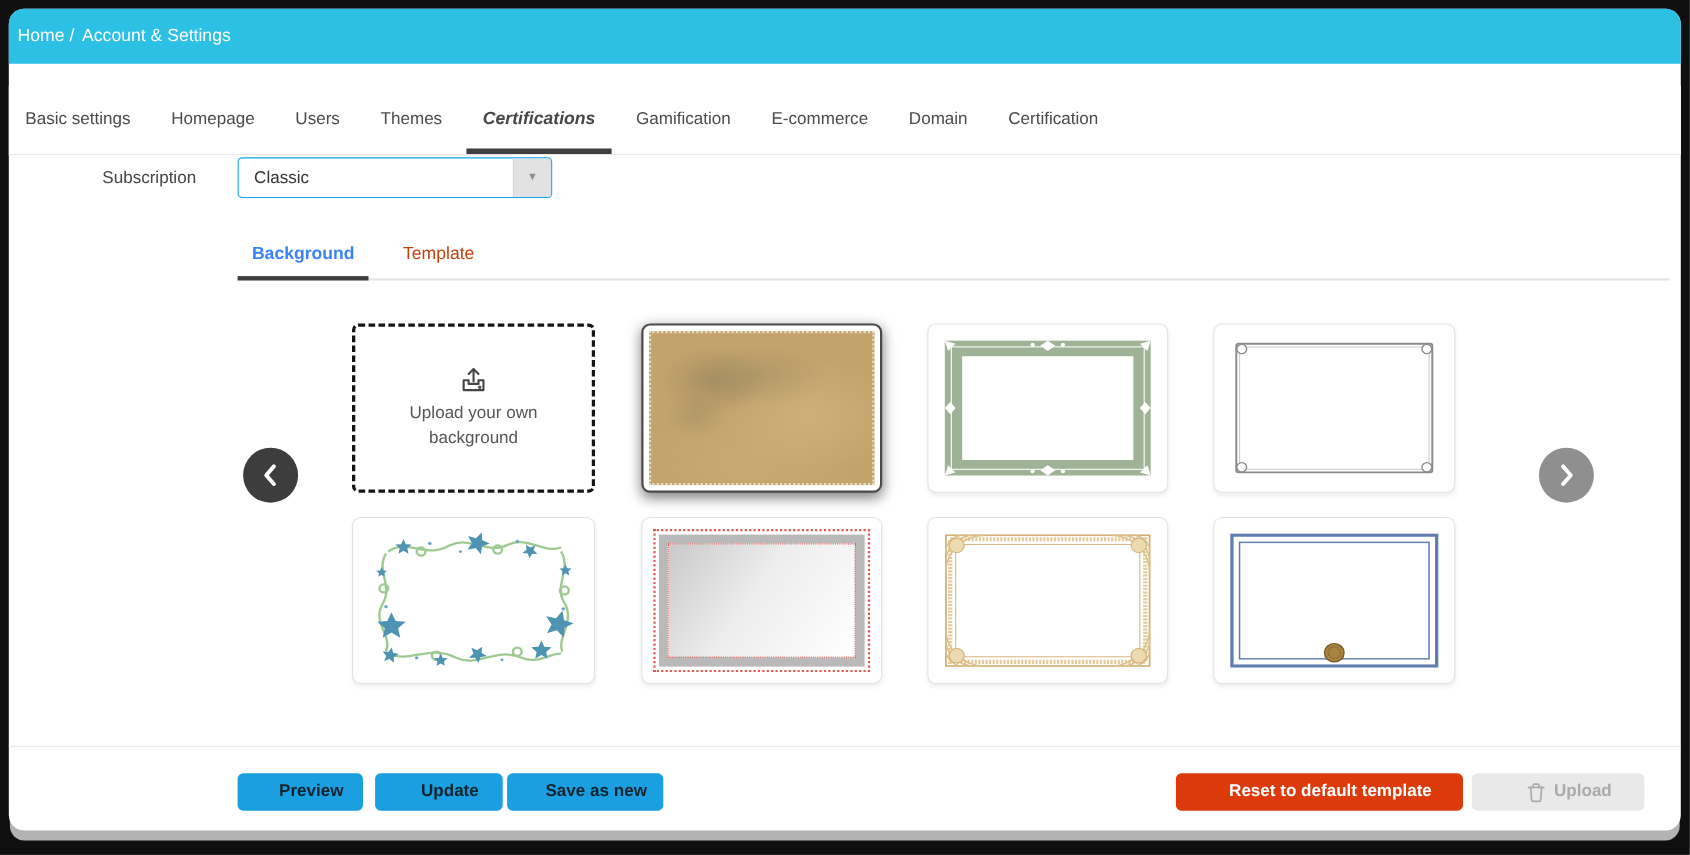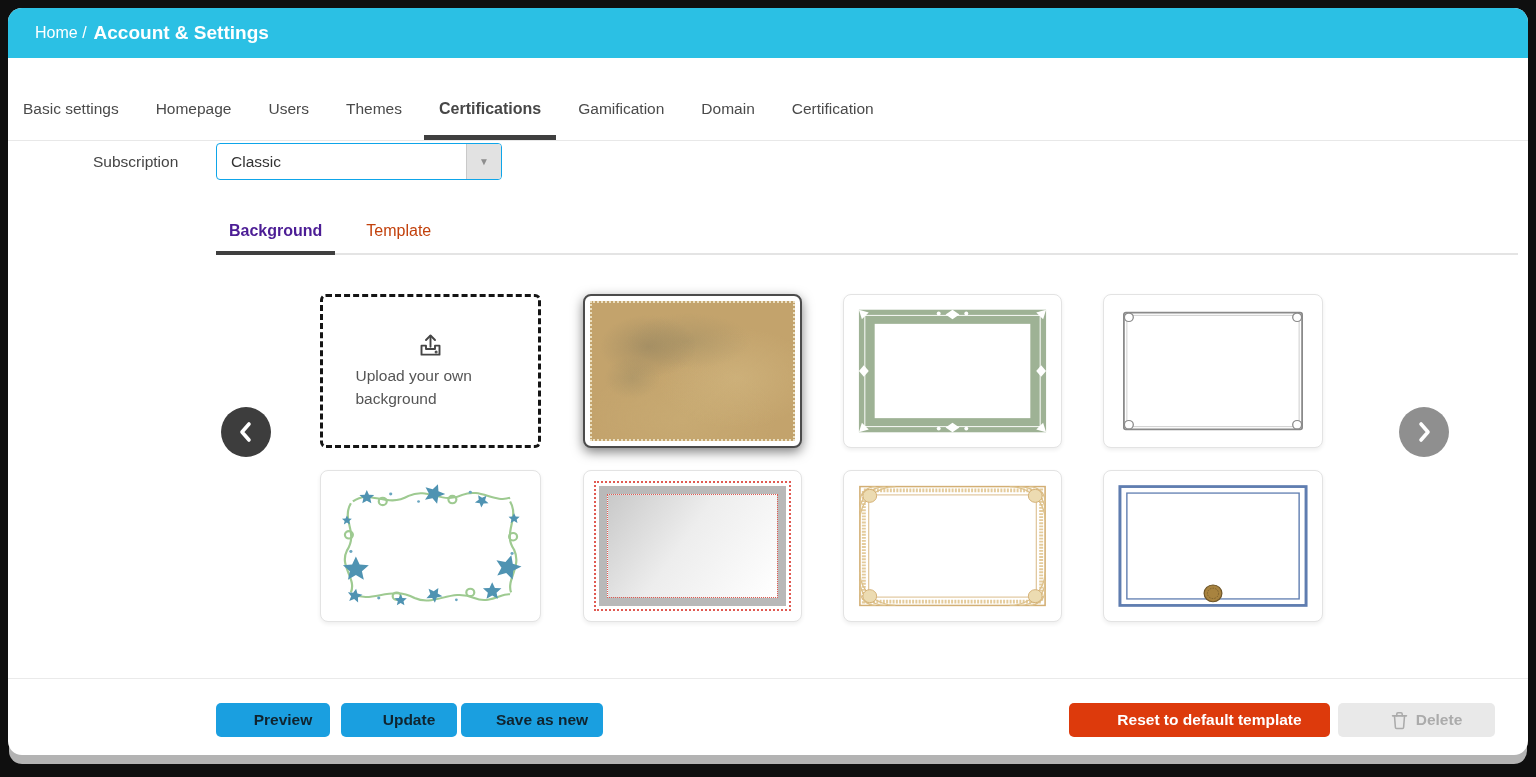--- a/index.html
+++ b/index.html
@@ -5,35 +5,35 @@
   * { margin:0; padding:0; box-sizing:border-box; }
   html,body { width:1536px; height:777px; background:#0f0f0f; font-family:"Liberation Sans", sans-serif; }
   .window {
     position:absolute; left:8px; top:8px; width:1520px; height:747px;
     background:#fff; border-radius:14px; box-shadow:0 10px 0 -1px #b3b3b3;
   }
   
   .header {
     position:absolute; left:0; top:0; right:0; height:50px;
     background:#2bc0e4; border-radius:14px 14px 0 0;
-    display:flex; align-items:center; padding-left:27px; color:#fff;
+    display:flex; align-items:center; padding-left:8px; color:#fff;
   }
   .crumb-prefix { font-size:16px; font-weight:400; margin-right:7px; }
-  .crumb-title  { font-size:19px; font-weight:700; }
+  .crumb-title  { font-size:16px; font-weight:400; }
   
   .tabbar {
     position:absolute; left:0; top:50px; right:0; height:63px;
     display:flex; align-items:stretch; padding-left:15px;
     border-bottom:1px solid #e8e8e8; background:#fff;margin-top:20px;
   }
   .tab {
     position:relative; display:flex; align-items:center;
     margin-right:37px; font-size:15.5px; color:#4a4a4a; cursor:pointer; white-space:nowrap;
   }
-  .tab.active { font-weight:700; color:#474747; font-size:16px; }
+  .tab.active { font-weight:700; color:#474747; font-size:16px;font-style:italic; }
   .tab.active::after {
     content:""; position:absolute; left:-15px; right:-15px; bottom:0; height:5px; background:#3f3f3f;
   }
   
   .cert-row { position:absolute; left:0; top:135px; right:0; height:38px; }
   .cert-label { position:absolute; left:85px; top:0; line-height:37px; font-size:15.5px; color:#444; }
   .select {
     position:absolute; left:208px; top:0; width:286px; height:37px;
     border:1px solid #0ea5e9; border-radius:4px; background:#fff; cursor:pointer;
   }
@@ -46,42 +46,42 @@
   .select-arrow-box span { color:#8e8e8e; font-size:10px; }
   
   .subtabbar {
     position:absolute; left:208px; right:10px; top:200px; height:47px;
     display:flex; border-bottom:2px solid #e4e4e4;
   }
   .subtab {
     position:relative; display:flex; align-items:center; padding:0 13px;
     font-size:16px; color:#c2410c; cursor:pointer;
   }
-  .subtab.active { font-weight:700; color:#4c1d95; }
+  .subtab.active { font-weight:700; color:#3b82f6; }
   .subtab.active::after {
     content:""; position:absolute; left:0; right:0; bottom:-2px; height:4px; background:#3f3f3f;
   }
   .subtab + .subtab { margin-left:18px; }
   
   .nav-arrow {
     position:absolute; width:50px; height:50px; border-radius:50%;
     display:flex; align-items:center; justify-content:center; cursor:pointer;
   }
   .nav-arrow.left  { left:213px; top:399px; background:#3d3d3d; }
   .nav-arrow.right { left:1391px; top:399px; background:#8f8f8f; }
   .thumb {
     position:absolute; background:#fff; border:1px solid #e3e3e3; border-radius:8px;
     box-shadow:0 2px 4px rgba(0,0,0,.07); padding:10px; cursor:pointer; overflow:hidden;
   }
   .thumb svg { display:block; width:100%; height:100%; }
   .upload-tile {
     position:absolute; left:312px; top:286px; width:221px; height:154px;
     background:#fff; border:3px dashed #141414; border-radius:6px; cursor:pointer;
     display:flex; flex-direction:column; align-items:center; justify-content:center; gap:7px;
-    text-align:left; font-size:15.5px; color:#555; line-height:1.5;
+    text-align:center; font-size:15.5px; color:#555; line-height:1.5;
   }
   .upload-text { width:150px; }
   
   .thumb.selected {
     padding:5px; border:2px solid #4b4b4b; box-shadow:0 4px 12px rgba(0,0,0,.5);
   }
   .parchment {
     width:100%; height:100%; border:2px dotted #eadfc0;
     background:
       radial-gradient(ellipse 70px 45px at 28% 32%, rgba(146,130,94,.55), transparent 70%),
@@ -122,20 +122,21 @@
     <span class="crumb-title">Account &amp; Settings</span>
   </div>
 
   <div class="tabbar">
     <div class="tab">Basic settings</div>
     <div class="tab">Homepage</div>
     <div class="tab">Users</div>
     <div class="tab">Themes</div>
     <div class="tab active">Certifications</div>
     <div class="tab">Gamification</div>
+    <div class="tab">E-commerce</div>
     <div class="tab">Domain</div>
     <div class="tab">Certification</div>
   </div>
 
   <div class="cert-row">
     <div class="cert-label">Subscription</div>
     <div class="select">
       <span class="select-value">Classic</span>
       <span class="select-arrow-box">
           <span>▼</span>
@@ -297,16 +298,16 @@
   <button class="btn blue btn-preview">Preview</button>
   <button class="btn blue btn-update">Update</button>
   <button class="btn blue btn-savenew">Save as new</button>
   <button class="btn btn-reset">Reset to default template</button>
   <button class="btn btn-delete">
     <svg width="17" height="19" viewBox="0 0 22 24" fill="none" stroke="#ababab" stroke-width="2" stroke-linecap="round" stroke-linejoin="round">
       <path d="M2 6 h18"></path>
       <path d="M7.5 6 V3.5 a1.5 1.5 0 0 1 1.5-1.5 h4 a1.5 1.5 0 0 1 1.5 1.5 V6"></path>
       <path d="M4.5 6 l1.2 15 a1.5 1.5 0 0 0 1.5 1.4 h7.6 a1.5 1.5 0 0 0 1.5-1.4 L17.5 6"></path>
     </svg>
-    <span>Delete</span>
+    <span>Upload</span>
   </button>
 
 </div>
 
 </body></html>

